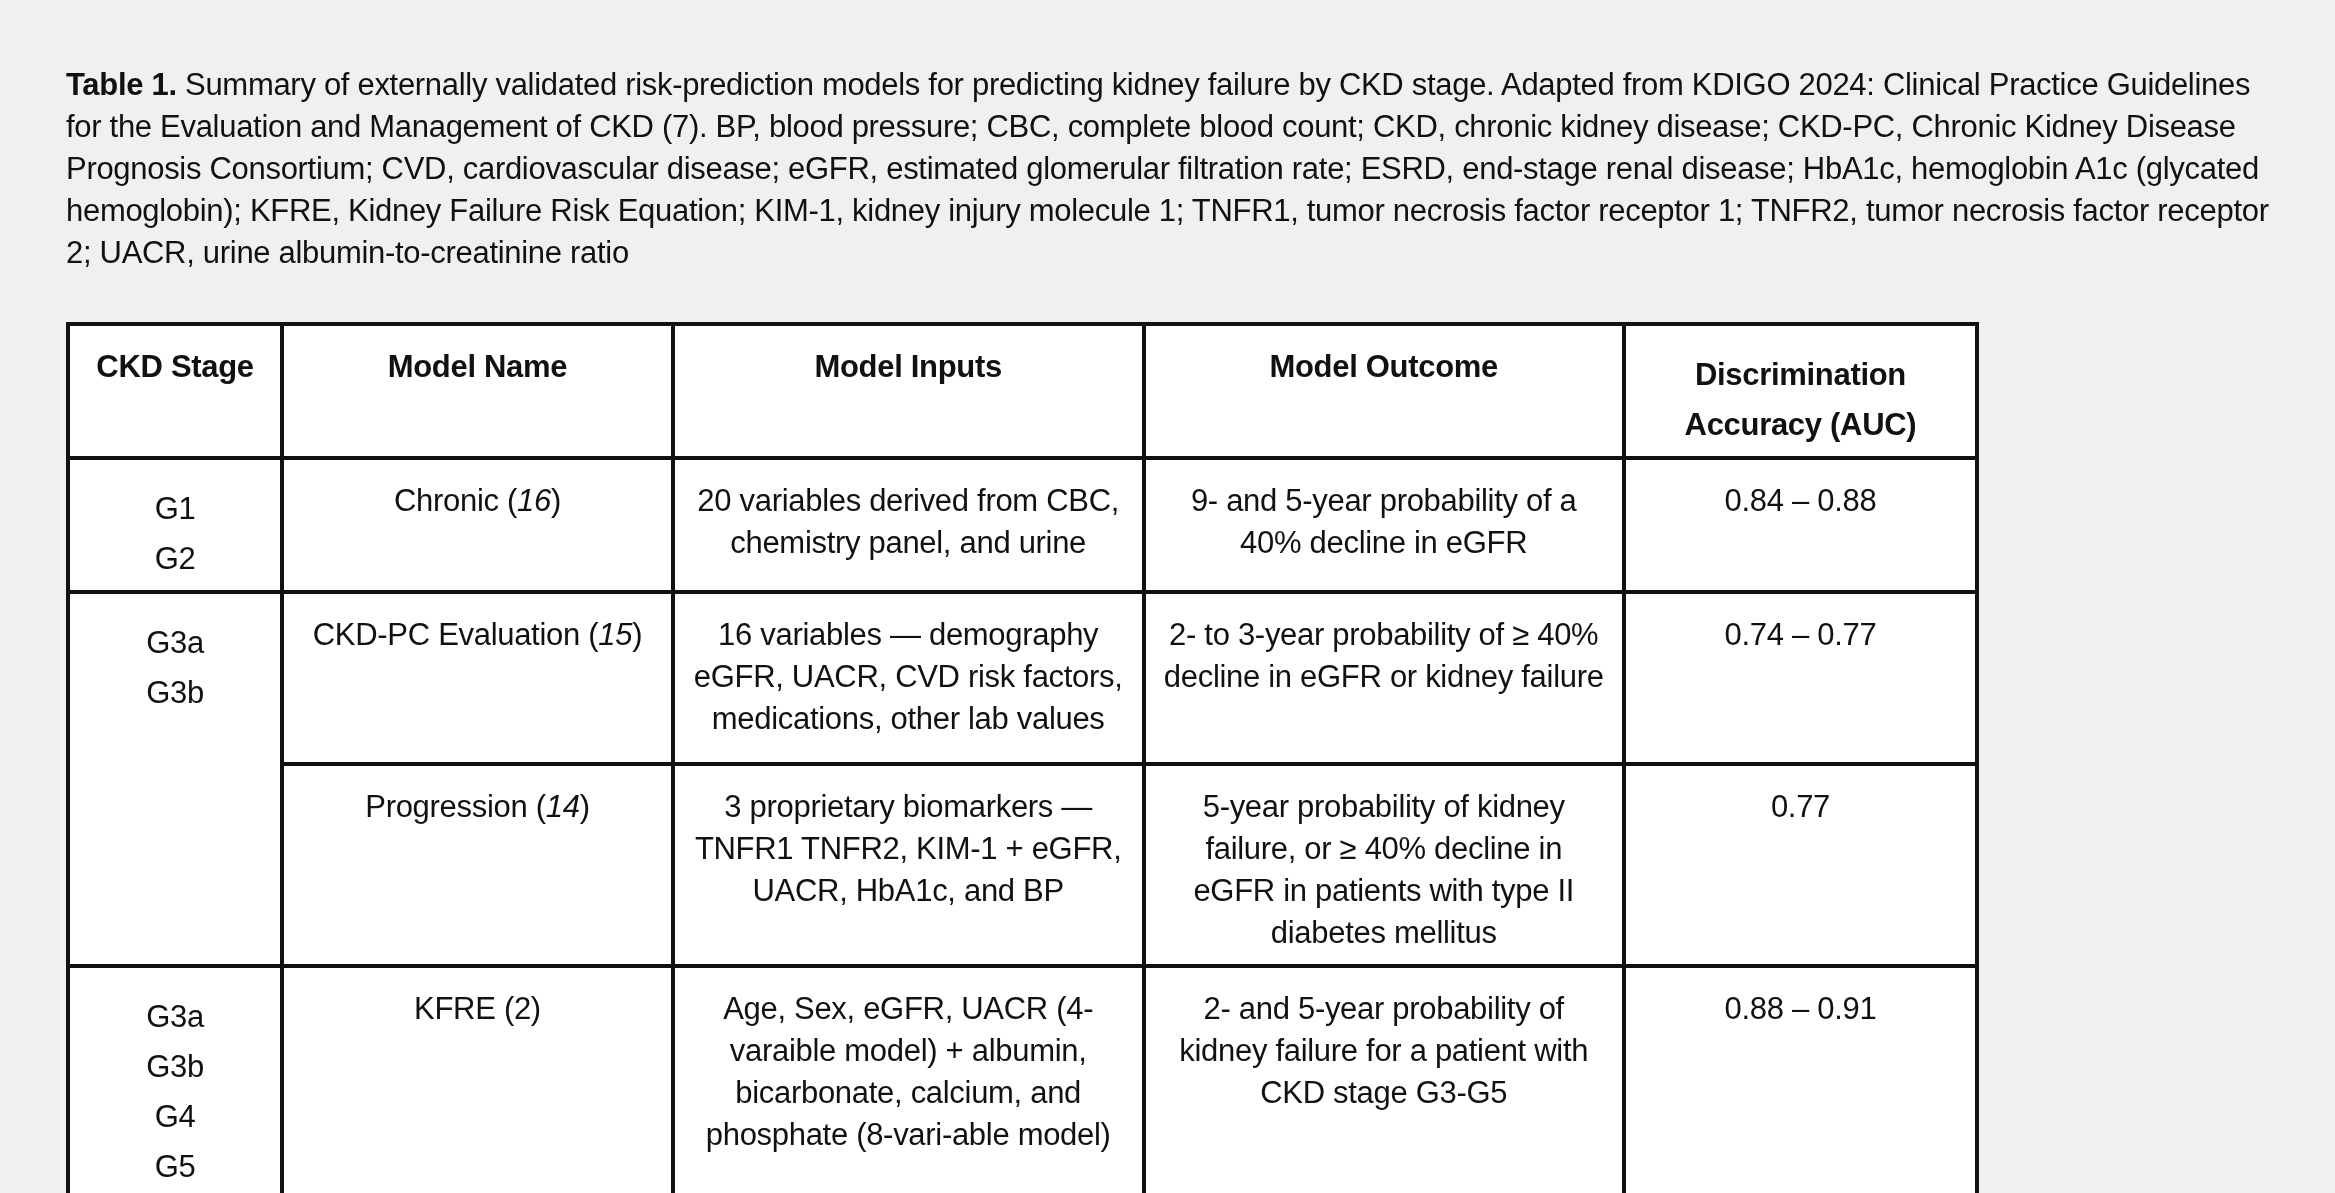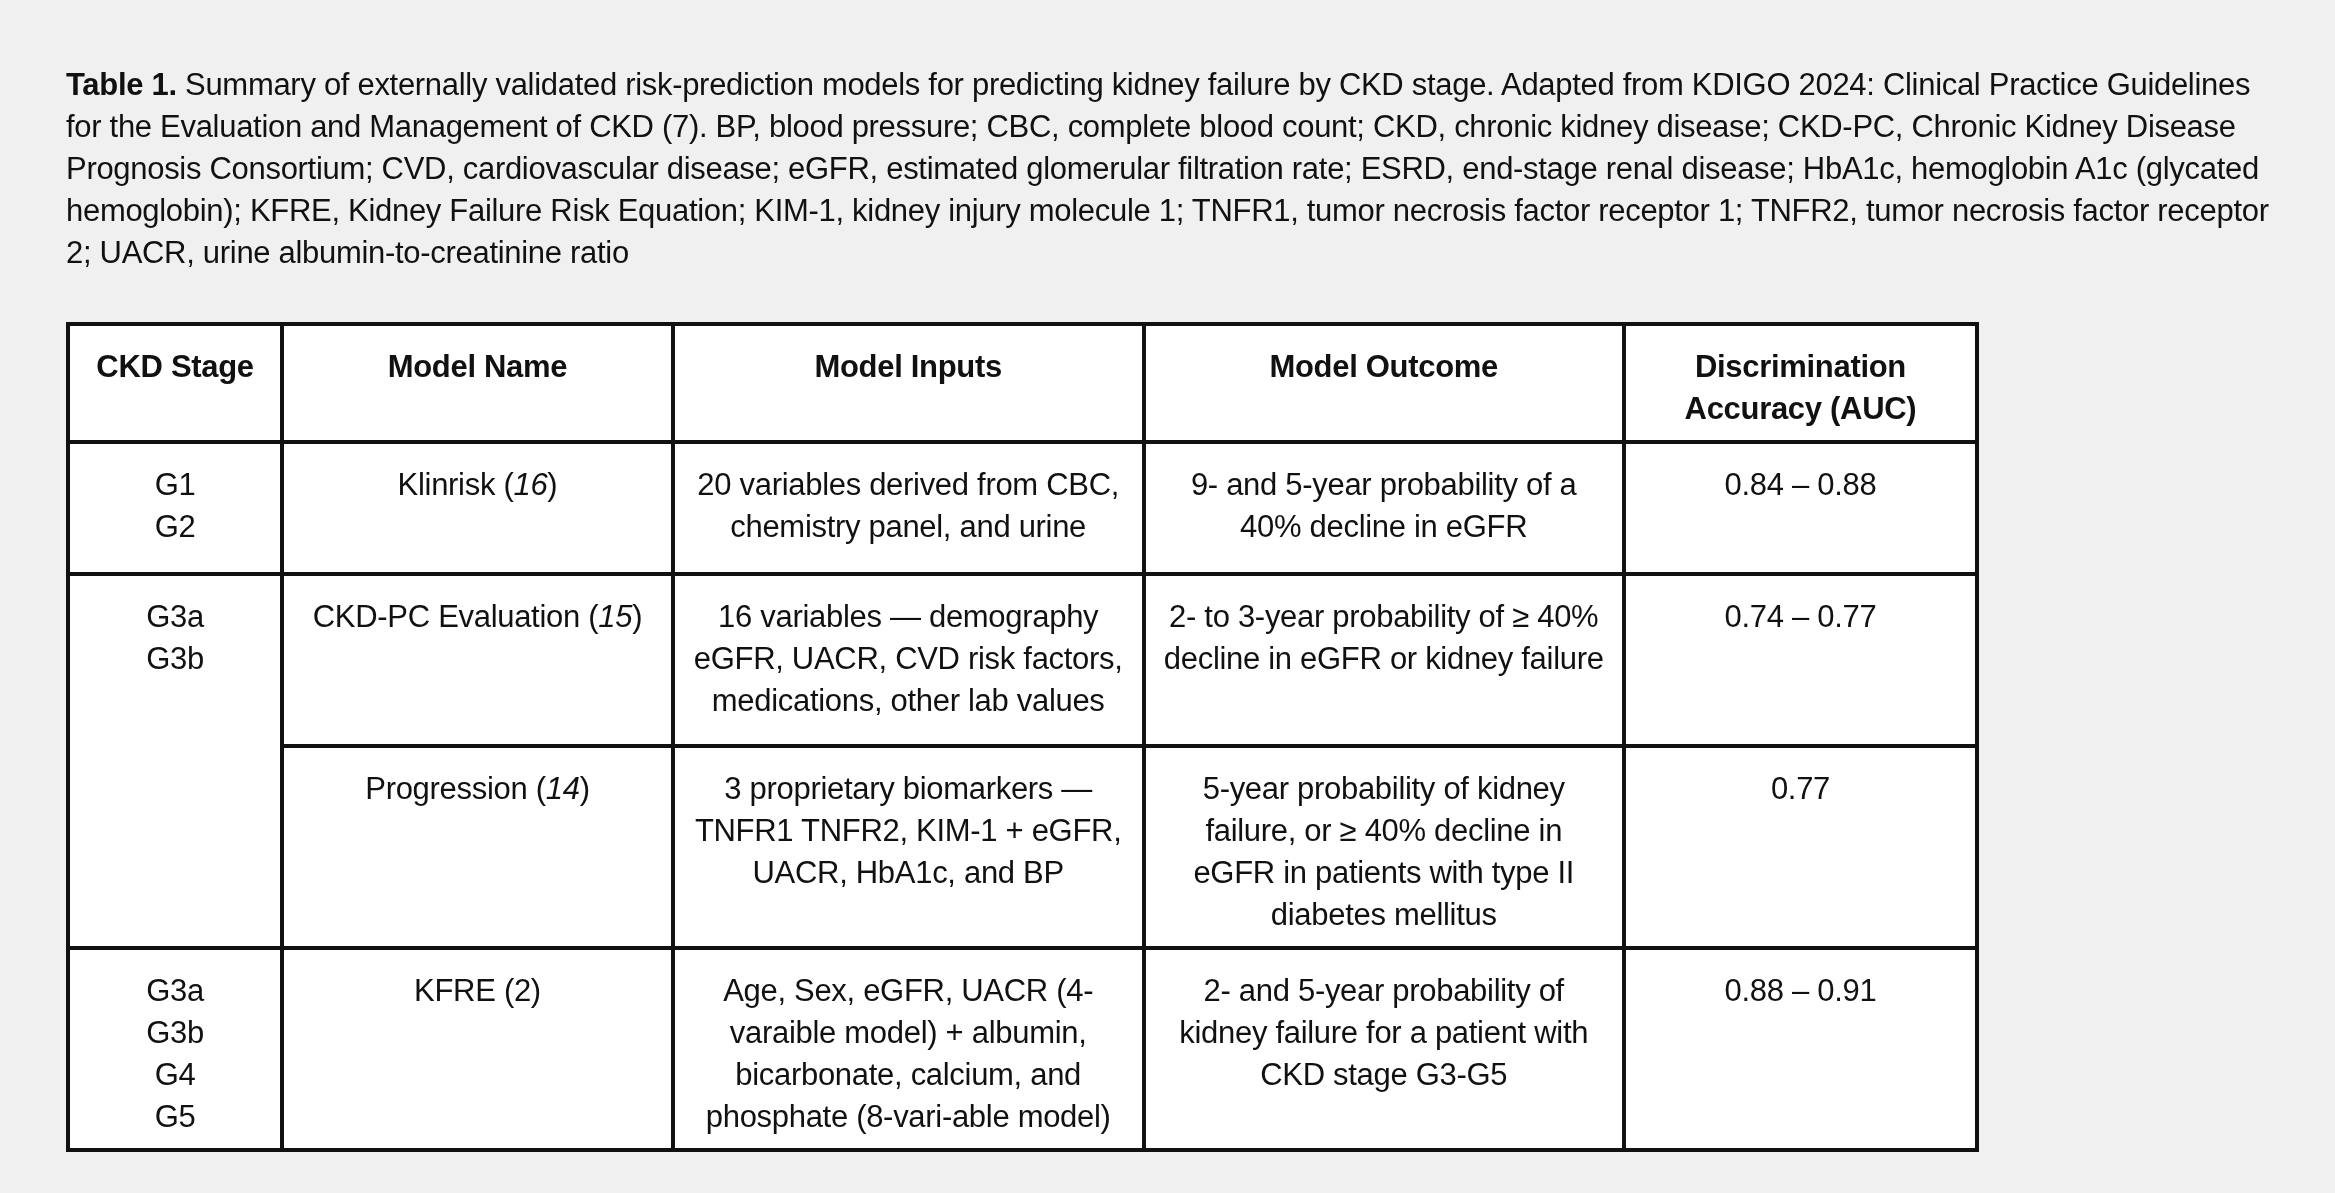--- a/index.html
+++ b/index.html
@@ -37,21 +37,21 @@
     padding: 20px 16px 10px 16px;
   }
   table.data th { font-weight: bold; text-align: center; height: 82px; padding-top: 20px; }
   col.c1 { width: 242px; }
   col.c2 { width: 447px; }
   col.c3 { width: 548px; }
   col.c4 { width: 570px; }
   col.c5 { width: 384px; }
   td.center { text-align: center; }
   td.left { text-align: center; }
-  .line { display: block; }
+  .line { display: block; margin-top: 8px; }
   em.ref { font-style: italic; text-align: center; }
   tr.r1 td { height: 98px; }
   tr.r2 td { height: 138px; }
   tr.r3 td { height: 166px; }
   tr.r4 td { height: 166px; }
 </style>
 </head>
 <body>
 
 <div class="caption">
@@ -79,21 +79,21 @@
     </tr>
   </thead>
   <tbody>
 
     <tr class="r1">
       <td class="center">
         <span class="line">G1</span>
         <span class="line">G2</span>
       </td>
       <td class="center">
-        <span>Klinrisk</span> (<em class="ref">16</em>)
+        <span>Chronic</span> (<em class="ref">16</em>)
       </td>
       <td class="left">20 variables derived from CBC, chemistry panel, and urine</td>
       <td class="left">9- and 5-year probability of a 40% decline in eGFR</td>
       <td class="center">0.84 – 0.88</td>
     </tr>
 
     <tr class="r2">
       <td class="center" rowspan="2">
         <span class="line">G3a</span>
         <span class="line">G3b</span>

